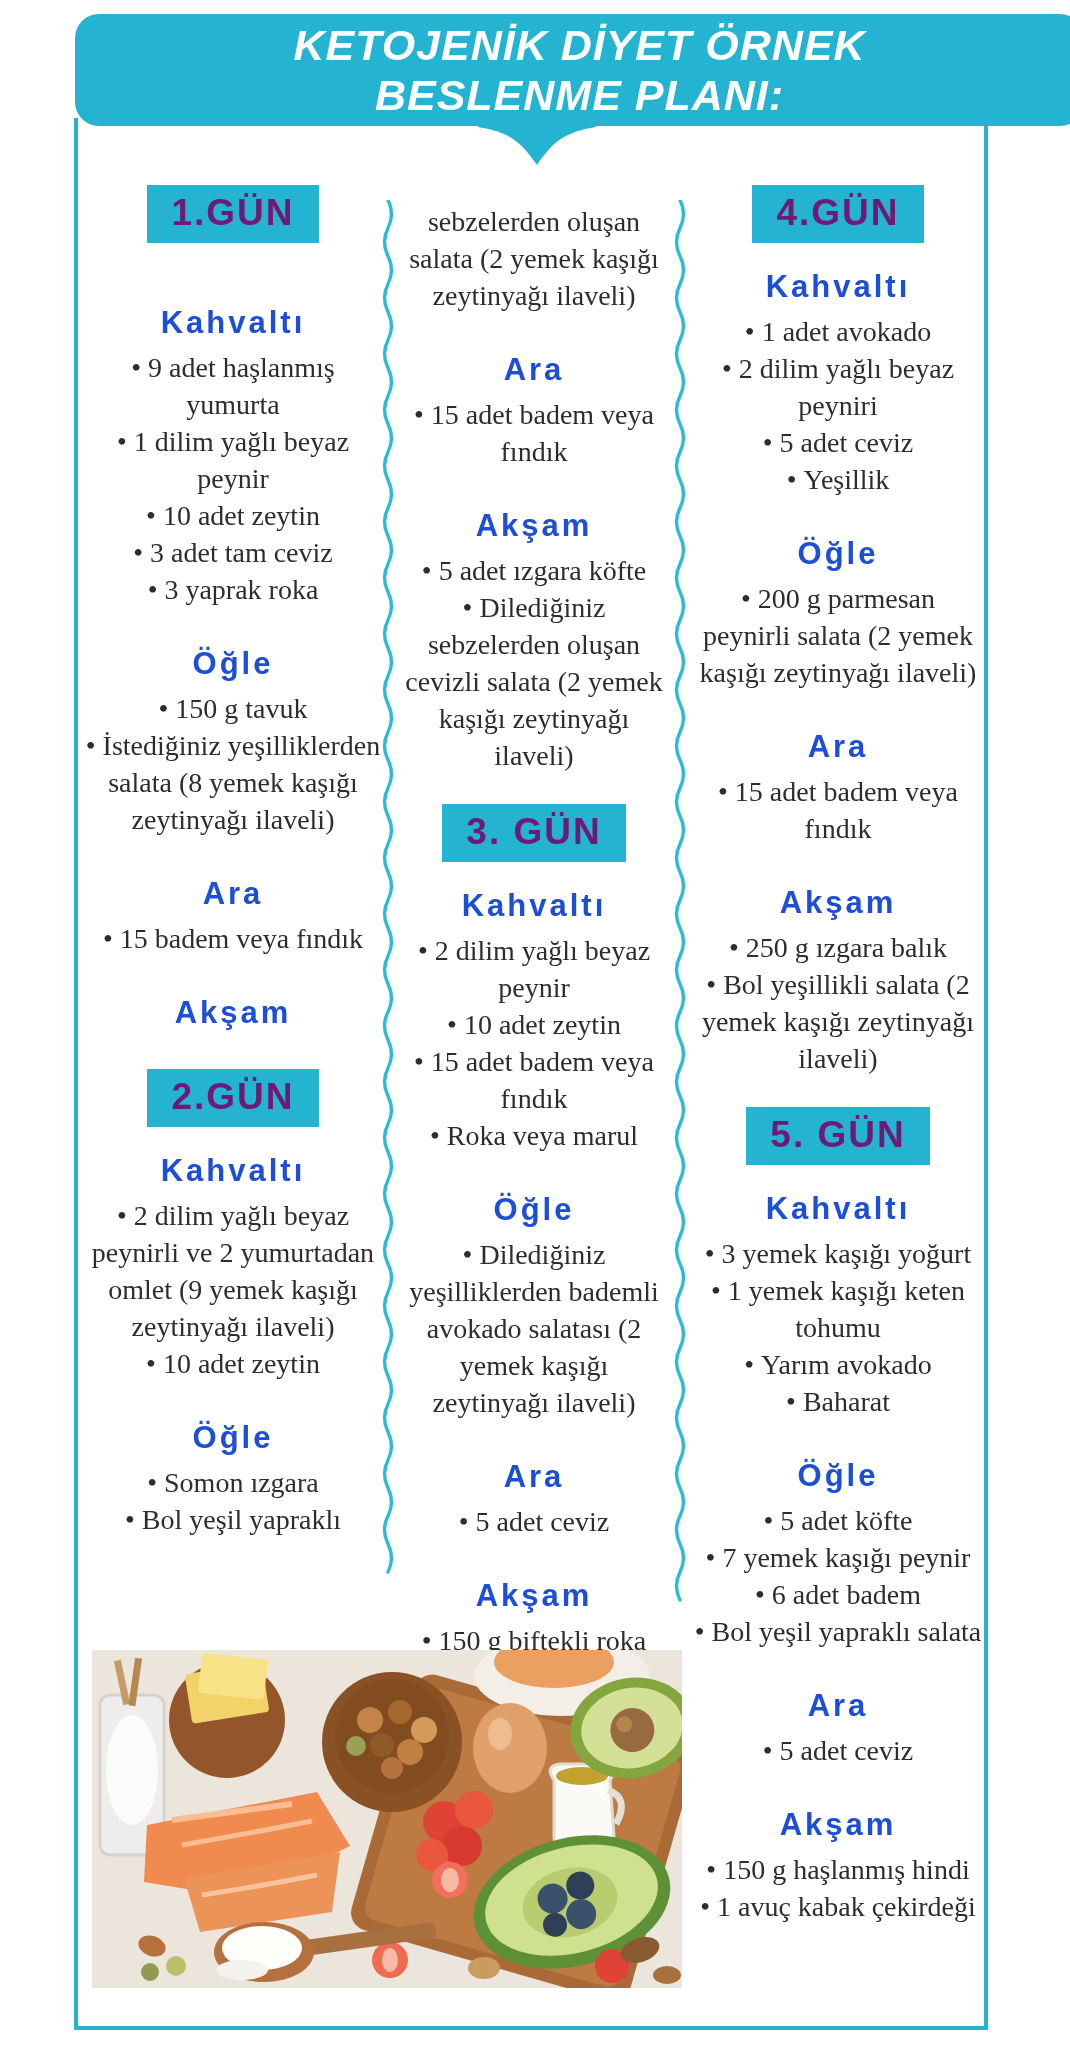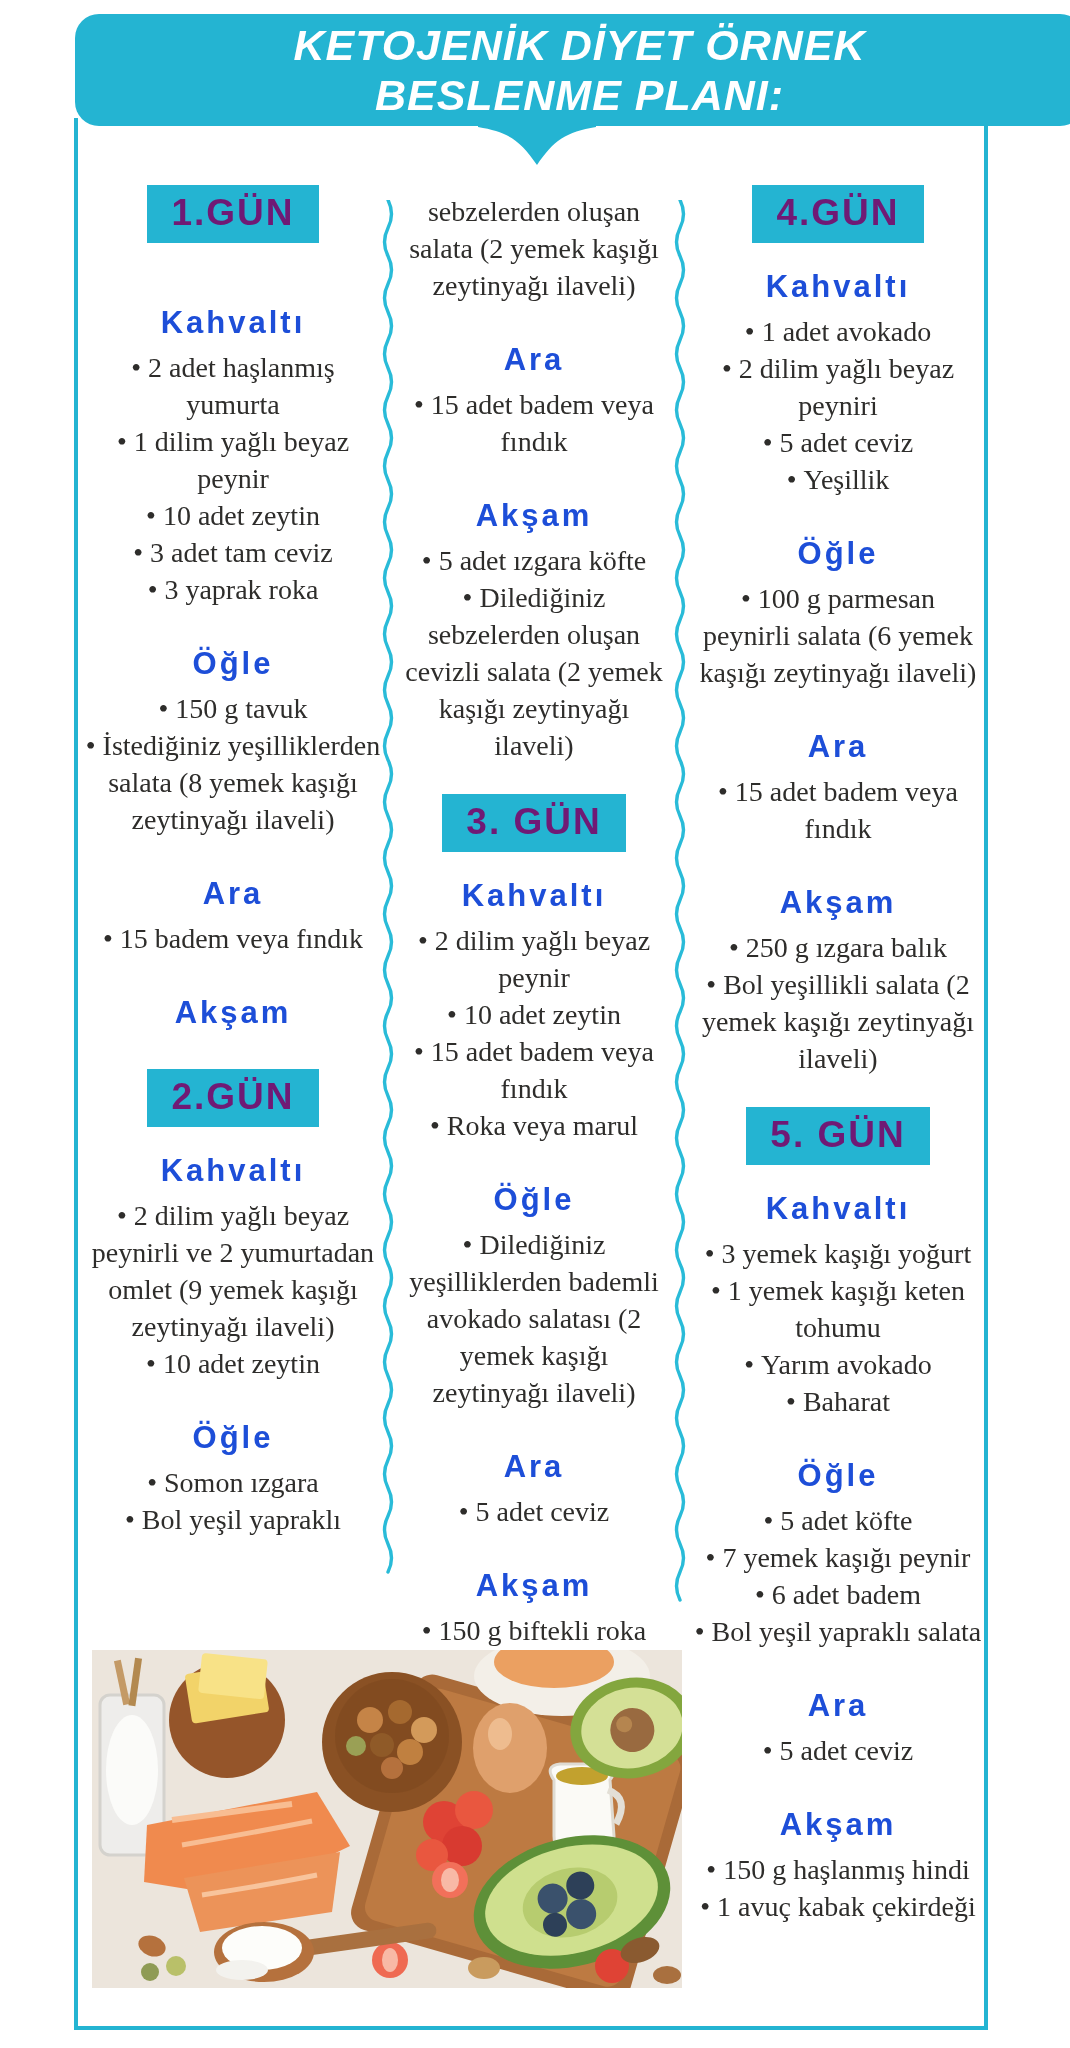--- a/index.html
+++ b/index.html
@@ -23,21 +23,21 @@
   .wavy path{fill:none;stroke:#29BBD8;stroke-width:3.4;stroke-linecap:round;}
 
   
   .col{position:absolute;top:185px;text-align:center;color:#2E2D2B;}
   .day-box{display:inline-block;background:#24B4D2;color:#701a75;font-weight:bold;font-size:37px;
     letter-spacing:2px;padding:7px 24px 9px;margin:30px 0 24px;}
   .day-box.first{margin-top:0;}
   .meal{color:#1d4ed8;font-weight:bold;font-size:31px;letter-spacing:3px;margin:38px 0 8px;}
   .item,.cont{font-family:"Liberation Serif",serif;font-size:28px;line-height:37px;}
   .item::before{content:"\2022\00a0";}
-  .cont.first{margin-top:8px;}
+  .cont.first{margin-top:18px;}
 
   
   .photo{position:absolute;left:92px;top:1650px;width:590px;height:338px;overflow:hidden;}
 </style>
 </head>
 <body>
 
 <div id="page">
 
   <div class="header-banner">
@@ -54,21 +54,21 @@
   <svg class="wavy" style="left:380px" width="16" height="1420">
     <path d="M8 0 q7 14 0 28 t0 28 t0 28 t0 28 t0 28 t0 28 t0 28 t0 28 t0 28 t0 28 t0 28 t0 28 t0 28 t0 28 t0 28 t0 28 t0 28 t0 28 t0 28 t0 28 t0 28 t0 28 t0 28 t0 28 t0 28 t0 28 t0 28 t0 28 t0 28 t0 28 t0 28 t0 28 t0 28 t0 28 t0 28 t0 28 t0 28 t0 28 t0 28 t0 28 t0 28 t0 28 t0 28 t0 28 t0 28 t0 28 t0 28 t0 28 t0 28"></path>
   </svg>
   <svg class="wavy" style="left:672px" width="16" height="1434">
     <path d="M8 0 q7 14 0 28 t0 28 t0 28 t0 28 t0 28 t0 28 t0 28 t0 28 t0 28 t0 28 t0 28 t0 28 t0 28 t0 28 t0 28 t0 28 t0 28 t0 28 t0 28 t0 28 t0 28 t0 28 t0 28 t0 28 t0 28 t0 28 t0 28 t0 28 t0 28 t0 28 t0 28 t0 28 t0 28 t0 28 t0 28 t0 28 t0 28 t0 28 t0 28 t0 28 t0 28 t0 28 t0 28 t0 28 t0 28 t0 28 t0 28 t0 28 t0 28 t0 28"></path>
   </svg>
 
   <div class="col" style="left:85px;width:296px">
     <div class="day-box first">1.GÜN</div>
     <div class="meal">Kahvaltı</div>
-    <div class="item">2 adet haşlanmış yumurta</div>
+    <div class="item">9 adet haşlanmış yumurta</div>
     <div class="item">1 dilim yağlı beyaz peynir</div>
     <div class="item">10 adet zeytin</div>
     <div class="item">3 adet tam ceviz</div>
     <div class="item">3 yaprak roka</div>
     <div class="meal">Öğle</div>
     <div class="item">150 g tavuk</div>
     <div class="item">İstediğiniz yeşilliklerden salata (8 yemek kaşığı zeytinyağı ilaveli)</div>
     <div class="meal">Ara</div>
     <div class="item">15 badem veya fındık</div>
     <div class="meal">Akşam</div>
@@ -103,21 +103,21 @@
   </div>
 
   <div class="col" style="left:694px;width:288px">
     <div class="day-box first">4.GÜN</div>
     <div class="meal" style="margin-top:2px">Kahvaltı</div>
     <div class="item">1 adet avokado</div>
     <div class="item">2 dilim yağlı beyaz peyniri</div>
     <div class="item">5 adet ceviz</div>
     <div class="item">Yeşillik</div>
     <div class="meal">Öğle</div>
-    <div class="item">100 g parmesan peynirli salata (6 yemek kaşığı zeytinyağı ilaveli)</div>
+    <div class="item">200 g parmesan peynirli salata (2 yemek kaşığı zeytinyağı ilaveli)</div>
     <div class="meal">Ara</div>
     <div class="item">15 adet badem veya fındık</div>
     <div class="meal">Akşam</div>
     <div class="item">250 g ızgara balık</div>
     <div class="item">Bol yeşillikli salata (2 yemek kaşığı zeytinyağı ilaveli)</div>
     <div class="day-box">5. GÜN</div>
     <div class="meal" style="margin-top:2px">Kahvaltı</div>
     <div class="item">3 yemek kaşığı yoğurt</div>
     <div class="item">1 yemek kaşığı keten tohumu</div>
     <div class="item">Yarım avokado</div>

